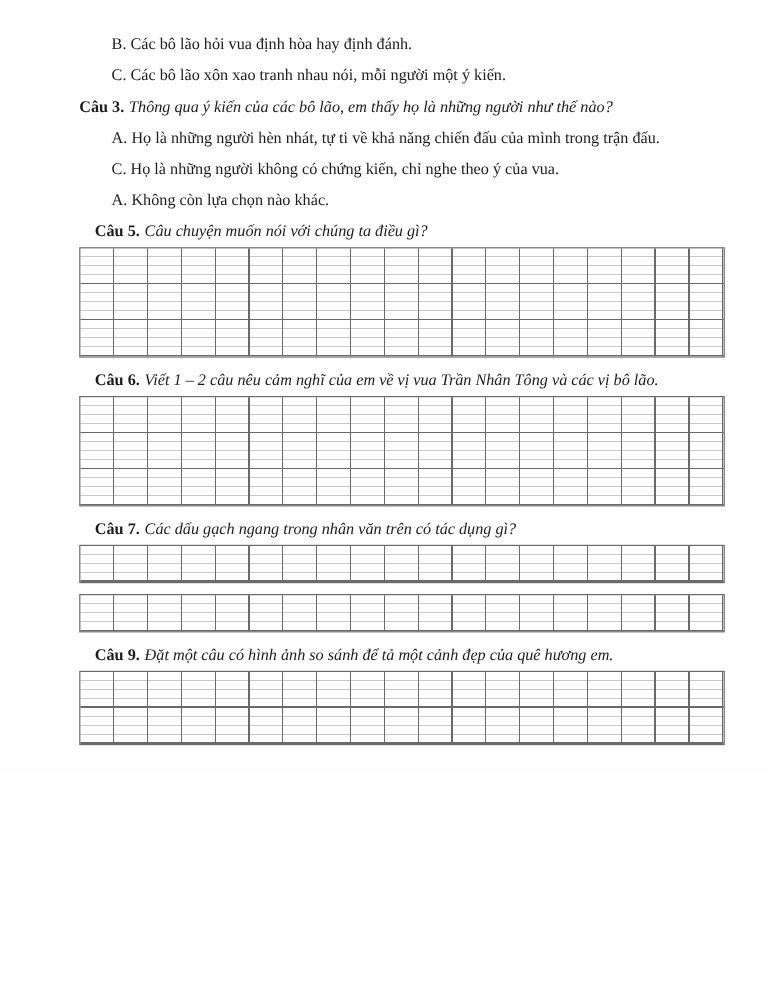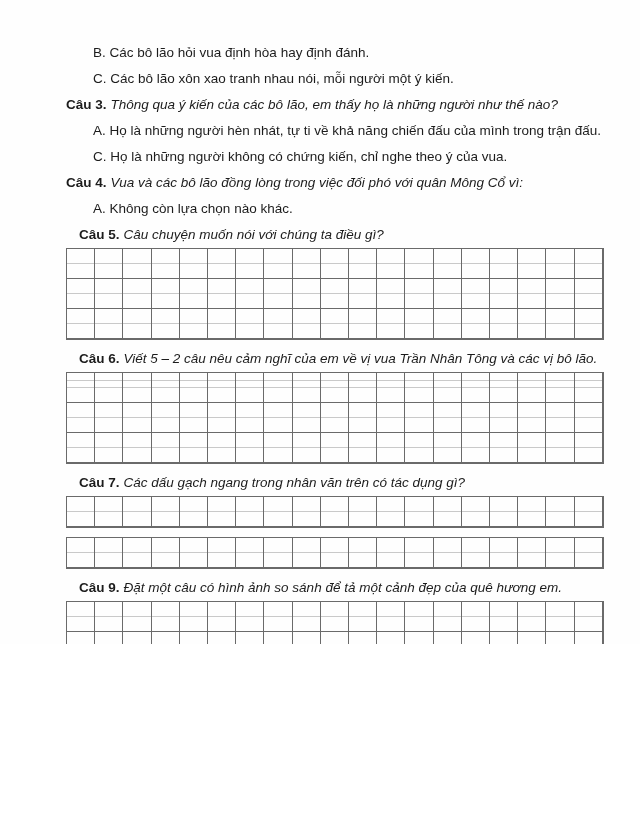--- a/index.html
+++ b/index.html
@@ -1,24 +1,24 @@
 <!DOCTYPE html>
 <html style="--paper: #fefefe; --ink: #1c1c1c; --grid-dark: #6a6a6a; --grid-light: #c9c9c9;"><head>
 <meta charset="utf-8">
 <style>
   html,body { margin:0; padding:0; background:#ffffff; }
   .page {
     position: relative;
     width: 640px;
     height: 644px;
     box-sizing: border-box;
-    padding: 44px 38px 0 66px;
+    padding: 28px 38px 0 66px;
     background: var(--paper, #fefefe);
     color: var(--ink, #1c1c1c);
-    font-family: Liberation Sans, sans-serif;
+    font-family: Liberation Serif, serif;
     font-size: 13.5px;
     overflow: hidden;
   }
   p { margin: 0 0 8px 0; line-height: 18px; }
   .opt { padding-left: 27px; }
   .opt.wrap { padding-left: 0; text-indent: 27px; text-align: justify; }
   .q  { margin-bottom: 8px; }
   .q.tight { margin-bottom: 5px; margin-left: 13px; }
   .q .lbl { font-weight: bold; margin-right: 4px; }
   .q .txt { font-style: italic; }
@@ -51,28 +51,27 @@
 <div class="page">
 
   <p class="opt">B. Các bô lão hỏi vua định hòa hay định đánh.</p>
   <p class="opt">C. Các bô lão xôn xao tranh nhau nói, mỗi người một ý kiến.</p>
 
   <p class="q"><span class="lbl">Câu 3.</span><span class="txt">Thông qua ý kiến của các bô lão, em thấy họ là những người như thế nào?</span></p>
 
   <p class="opt wrap">A. Họ là những người hèn nhát, tự ti về khả năng chiến đấu của mình trong trận đấu.</p>
   <p class="opt">C. Họ là những người không có chứng kiến, chỉ nghe theo ý của vua.</p>
 
-  <p class="q"><span class="lbl">Câu 4.</span><span class="txt">Vua và các bô lão đồng lòng trong việc đối phó với quân Mông Cổ vì:</span></p>
 
   <p class="opt">A. Không còn lựa chọn nào khác.</p>
 
   <p class="q tight"><span class="lbl">Câu 5.</span><span class="txt">Câu chuyện muốn nói với chúng ta điều gì?</span></p>
   <div class="grid after-q" data-bands="3"></div>
 
-  <p class="q tight"><span class="lbl">Câu 6.</span><span class="txt">Viết 5 – 2 câu nêu cảm nghĩ của em về vị vua Trần Nhân Tông và các vị bô lão.</span></p>
+  <p class="q tight"><span class="lbl">Câu 6.</span><span class="txt">Viết 1 – 2 câu nêu cảm nghĩ của em về vị vua Trần Nhân Tông và các vị bô lão.</span></p>
   <div class="grid after-q" data-bands="3"></div>
 
   <p class="q tight"><span class="lbl">Câu 7.</span><span class="txt">Các dấu gạch ngang trong nhân văn trên có tác dụng gì?</span></p>
   <div class="grid after-q" data-bands="1"></div>
 
   <div class="grid after-q" data-bands="1"></div>
 
   <p class="q tight"><span class="lbl">Câu 9.</span><span class="txt">Đặt một câu có hình ảnh so sánh để tả một cảnh đẹp của quê hương em.</span></p>
   <div class="grid after-q last" data-bands="2"></div>
 

